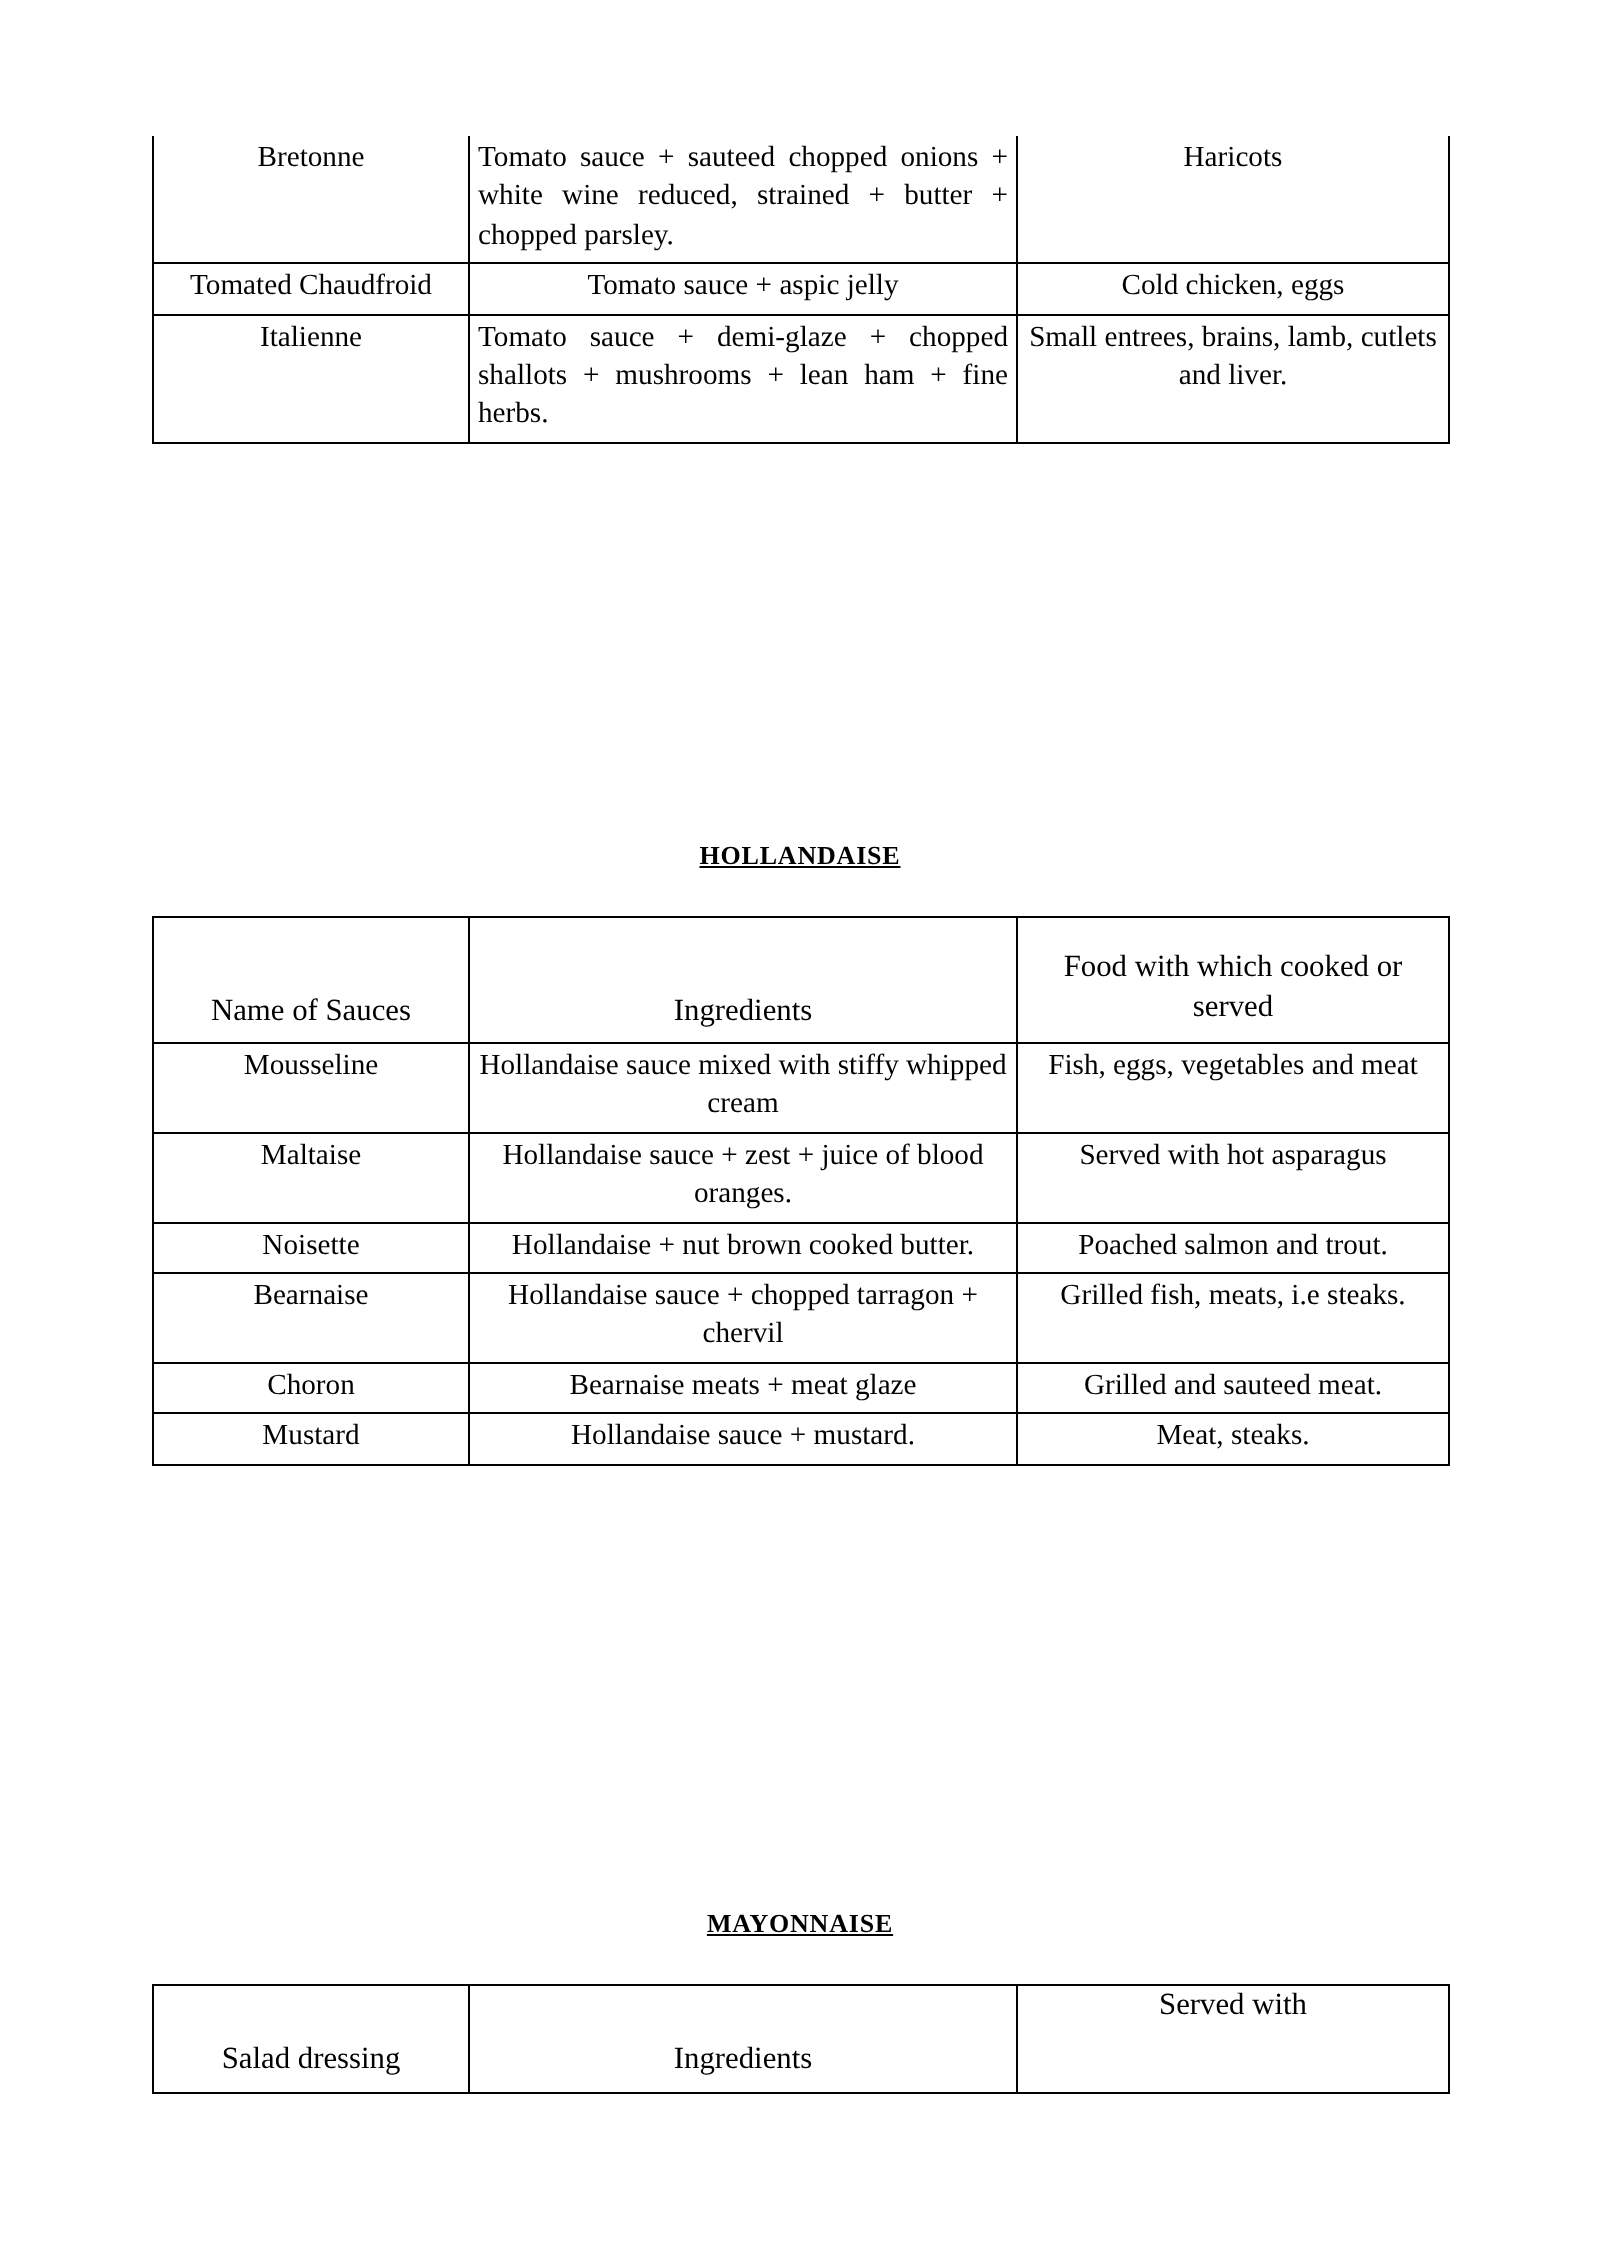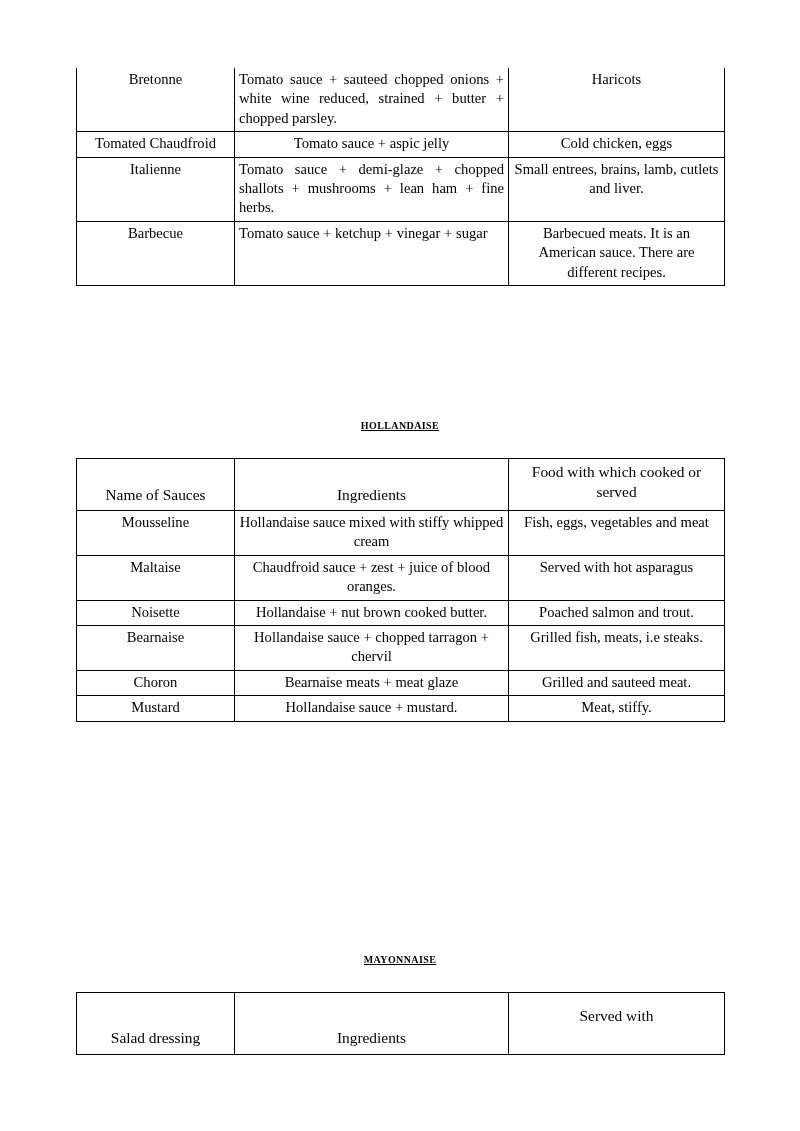--- a/index.html
+++ b/index.html
@@ -50,47 +50,47 @@
   .cell-center   { text-align: center; }
   .cell-left     { text-align: center; }
   .cell-justify  { text-align: justify; text-align-last: left; }
 
   
   .section-heading {
     position: absolute;
     left: 0;
     width: 800px;
     text-align: center;
-    font-size: 10px;
+    font-size: 13px;
     font-weight: bold;
     letter-spacing: 0.4px;
   }
   .section-heading span {
     text-decoration: underline;
   }
   #heading-hollandaise { top: 420px; }
   #heading-mayonnaise  { top: 954px; }
 
   
   table.sauce-table td.head {
     text-align: center;
     font-size: 15.4px;
   }
   
   #table-hollandaise { top: 458px; }
   #table-hollandaise tr.header-row td { height: 44px; }
   #table-hollandaise tr.header-row td.head-name,
   #table-hollandaise tr.header-row td.head-ing { vertical-align: bottom; padding-bottom: 5px; }
-  #table-hollandaise tr.header-row td.head-food { vertical-align: top; padding-top: 3px; margin-left: 44px; }
+  #table-hollandaise tr.header-row td.head-food { vertical-align: top; padding-top: 15px; margin-left: 44px; }
 
   #table-mayonnaise { top: 992px; }
   #table-mayonnaise tr.header-row td { height: 45px; }
   #table-mayonnaise tr.header-row td.head-name,
   #table-mayonnaise tr.header-row td.head-ing { vertical-align: bottom; padding-bottom: 6px; }
-  #table-mayonnaise tr.header-row td.head-food { vertical-align: top; padding-top: 13px; font-family: Liberation Serif, serif; }
+  #table-mayonnaise tr.header-row td.head-food { vertical-align: top; padding-top: 0; font-family: Liberation Serif, serif; }
 </style>
 </head>
 <body>
 
 <div class="page">
 
   <table class="sauce-table" id="table-tomato">
     <colgroup>
       <col class="c-name">
         <col class="c-ing">
@@ -105,25 +105,20 @@
       <tr>
         <td class="cell-left">Tomated Chaudfroid</td>
         <td class="cell-left">Tomato sauce + aspic jelly</td>
         <td class="cell-left">Cold chicken, eggs</td>
       </tr>
       <tr>
         <td class="cell-center">Italienne</td>
         <td class="cell-justify">Tomato sauce + demi-glaze + chopped shallots + mushrooms + lean ham + fine herbs.</td>
         <td class="cell-left">Small entrees, brains, lamb, cutlets and liver.</td>
       </tr>
-      <tr>
-        <td class="cell-center">Barbecue</td>
-        <td class="cell-justify">Tomato sauce  + ketchup + vinegar + sugar</td>
-        <td class="cell-left">Barbecued meats.  It is an American sauce.  There are different recipes.</td>
-      </tr>
     </tbody>
   </table>
 
   <div class="section-heading" id="heading-hollandaise">
     <span>HOLLANDAISE</span>
   </div>
 
   <table class="sauce-table" id="table-hollandaise">
     <colgroup>
       <col class="c-name">
@@ -136,42 +131,42 @@
         <td class="head head-ing">Ingredients</td>
         <td class="head head-food">Food with which cooked or served</td>
       </tr>
       <tr>
         <td class="cell-left">Mousseline</td>
         <td class="cell-left">Hollandaise sauce mixed with stiffy whipped cream</td>
         <td class="cell-left">Fish, eggs, vegetables and meat</td>
       </tr>
       <tr>
         <td class="cell-left">Maltaise</td>
-        <td class="cell-left">Chaudfroid sauce + zest + juice of blood oranges.</td>
+        <td class="cell-left">Hollandaise sauce + zest + juice of blood oranges.</td>
         <td class="cell-left">Served with hot asparagus</td>
       </tr>
       <tr>
         <td class="cell-left">Noisette</td>
         <td class="cell-left">Hollandaise + nut brown cooked butter.</td>
         <td class="cell-left">Poached salmon and trout.</td>
       </tr>
       <tr>
         <td class="cell-left">Bearnaise</td>
         <td class="cell-left">Hollandaise  sauce + chopped tarragon + chervil</td>
         <td class="cell-left">Grilled fish, meats, i.e steaks.</td>
       </tr>
       <tr>
         <td class="cell-left">Choron</td>
         <td class="cell-left">Bearnaise meats + meat glaze</td>
         <td class="cell-left">Grilled and sauteed meat.</td>
       </tr>
       <tr>
         <td class="cell-left">Mustard</td>
         <td class="cell-left">Hollandaise sauce + mustard.</td>
-        <td class="cell-left">Meat, stiffy.</td>
+        <td class="cell-left">Meat, steaks.</td>
       </tr>
     </tbody>
   </table>
 
   <div class="section-heading" id="heading-mayonnaise">
     <span>MAYONNAISE</span>
   </div>
 
   <table class="sauce-table" id="table-mayonnaise">
     <colgroup>

